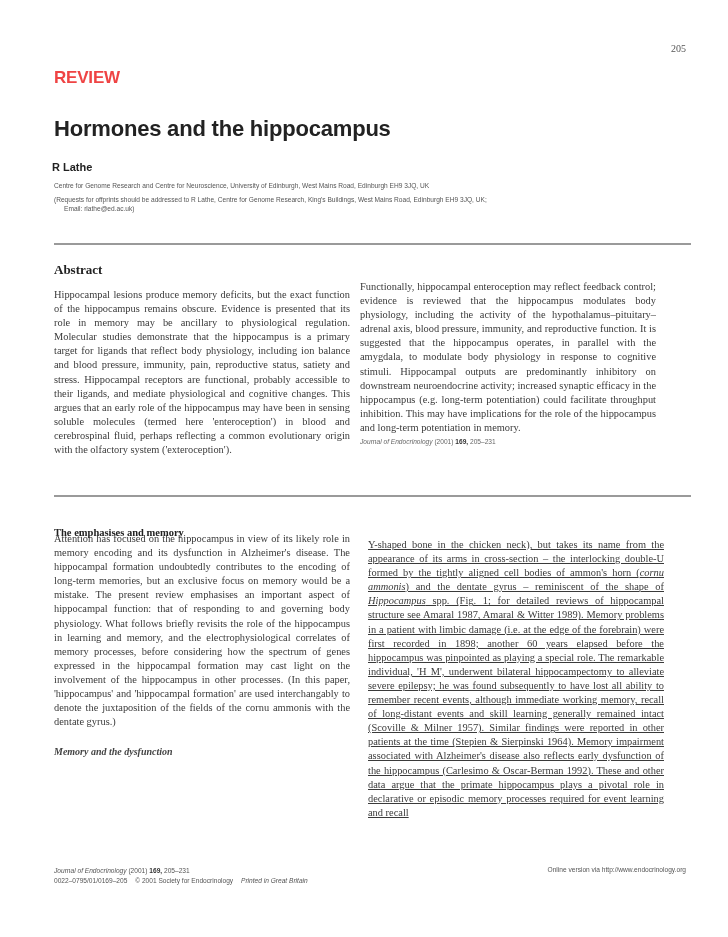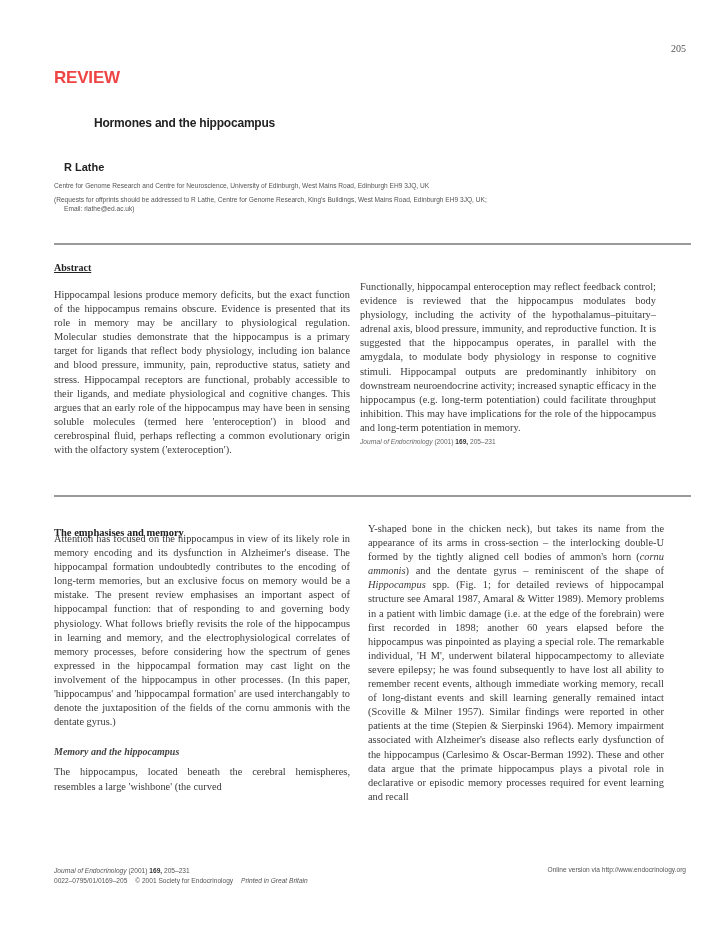--- a/index.html
+++ b/index.html
@@ -1,40 +1,40 @@
 <!DOCTYPE html>
 <html><head>
 <meta charset="utf-8">
 <style>
   * { box-sizing: border-box; margin: 0; padding: 0; }
   html, body { width: 728px; height: 937px; background: #ffffff; overflow: hidden; }
   body { position: relative; color: #2a2a2a; font-family: "Liberation Serif", "DejaVu Serif", serif; }
 
   .page-number { position: absolute; top: 43px; right: 42px; font-size: 10px; color: #555; font-family: "Liberation Serif", serif; }
   .review-label { position: absolute; top: 68px; left: 54px; font-family: "Liberation Sans", "DejaVu Sans", sans-serif; font-weight: bold; font-size: 17px; color: #ef4444; letter-spacing: -0.2px; }
-  .article-title { position: absolute; top: 116px; left: 54px; font-family: "Liberation Sans", "DejaVu Sans", sans-serif; font-weight: bold; font-size: 12px; color: #222; letter-spacing: -0.2px; margin-left: 40px; }
-  .author { position: absolute; top: 161px; left: 64px; font-family: "Liberation Sans", "DejaVu Sans", sans-serif; font-weight: bold; font-size: 11px; color: #222; }
+  .article-title { position: absolute; top: 116px; left: 54px; font-family: "Liberation Sans", "DejaVu Sans", sans-serif; font-weight: bold; font-size: 22px; color: #222; letter-spacing: -0.2px; }
+  .author { position: absolute; top: 161px; left: 52px; font-family: "Liberation Sans", "DejaVu Sans", sans-serif; font-weight: bold; font-size: 11px; color: #222; }
   .affil { position: absolute; left: 54px; font-family: "Liberation Sans", "DejaVu Sans", sans-serif; font-size: 6.6px; color: #555; line-height: 9px; }
   .affil-1 { top: 181px; }
   .affil-2 { top: 195px; width: 580px; }
   .affil-2 .email { display: block; padding-left: 10px; }
 
   .rule { position: absolute; left: 54px; width: 637px; height: 1.5px; background: #9a9a9a; }
   .rule-top { top: 243px; }
   .rule-mid { top: 495px; }
 
-  .abstract-heading { position: absolute; top: 262px; left: 54px; font-weight: bold; font-size: 10px; color: #222; text-decoration: underline; }
+  .abstract-heading { position: absolute; top: 262px; left: 54px; font-weight: bold; font-size: 13px; color: #222; }
   .section-heading { position: absolute; top: 527px; left: 54px; font-weight: bold; font-size: 10.5px; color: #222; }
 
   .col { position: absolute; font-size: 10.4px; line-height: 14.1px; color: #3a3a3a; text-align: justify; hyphens: none; }
   .col p { text-align: justify; }
   .abs-left { top: 288px; left: 54px; width: 296px; }
   .abs-right { top: 280px; left: 360px; width: 296px; }
   .body-left { top: 532px; left: 54px; width: 296px; }
-  .body-right { top: 522px; left: 368px; width: 296px; }
+  .body-right { top: 538px; left: 368px; width: 296px; text-decoration: underline; }
 
   .citation { font-family: "Liberation Sans", "DejaVu Sans", sans-serif; font-size: 6.6px; color: #666; line-height: 12px; margin-top: 1px; }
   .citation .journal { font-style: italic; }
   .citation .vol { font-weight: bold; color: #333; }
 
   .subheading { font-style: italic; font-size: 10px; color: #444; margin-top: 16px; margin-bottom: 6px; }
   .italic { font-style: italic; }
 
   .footer-left { position: absolute; top: 866px; left: 54px; font-family: "Liberation Sans", "DejaVu Sans", sans-serif; font-size: 6.6px; color: #555; line-height: 10px; }
   .footer-left .journal { font-style: italic; }
@@ -70,22 +70,21 @@
     <span class="vol">169,</span>
     <span>205–231</span>
   </div>
 </div>
 
 <div class="rule rule-mid"></div>
 
 <h2 class="section-heading">The emphasises and memory</h2>
 <div class="col body-left">
   <p>Attention has focused on the hippocampus in view of its likely role in memory encoding and its dysfunction in Alzheimer's disease. The hippocampal formation undoubtedly contributes to the encoding of long-term memories, but an exclusive focus on memory would be a mistake. The present review emphasises an important aspect of hippocampal function: that of responding to and governing body physiology. What follows briefly revisits the role of the hippocampus in learning and memory, and the electrophysiological correlates of memory processes, before considering how the spectrum of genes expressed in the hippocampal formation may cast light on the involvement of the hippocampus in other processes. (In this paper, 'hippocampus' and 'hippocampal formation' are used interchangably to denote the juxtaposition of the fields of the cornu ammonis with the dentate gyrus.)</p>
-  <h3 class="subheading">Memory and the hippocampus</h3>
-  <p>The hippocampus, located beneath the cerebral hemispheres, resembles a large 'wishbone' (the curved</p>
+  <h3 class="subheading">Memory and the dysfunction</h3>
 </div>
 <div class="col body-right">
   <p><span>Y-shaped bone in the chicken neck), but takes its name from the appearance of its arms in cross-section – the interlocking double-U formed by the tightly aligned cell bodies of ammon's horn (</span><span class="italic">cornu ammonis</span><span>) and the dentate gyrus – reminiscent of the shape of </span><span class="italic">Hippocampus</span><span> spp. (Fig. 1; for detailed reviews of hippocampal structure see Amaral 1987, Amaral &amp; Witter 1989). Memory problems in a patient with limbic damage (i.e. at the edge of the forebrain) were first recorded in 1898; another 60 years elapsed before the hippocampus was pinpointed as playing a special role. The remarkable individual, 'H M', underwent bilateral hippocampectomy to alleviate severe epilepsy; he was found subsequently to have lost all ability to remember recent events, although immediate working memory, recall of long-distant events and skill learning generally remained intact (Scoville &amp; Milner 1957). Similar findings were reported in other patients at the time (Stepien &amp; Sierpinski 1964). Memory impairment associated with Alzheimer's disease also reflects early dysfunction of the hippocampus (Carlesimo &amp; Oscar-Berman 1992). These and other data argue that the primate hippocampus plays a pivotal role in declarative or episodic memory processes required for event learning and recall</span></p>
 </div>
 
 <div class="footer-left">
   <div>
     <span class="journal">Journal of Endocrinology</span>
     <span>(2001)</span>
     <span class="vol">169,</span>

